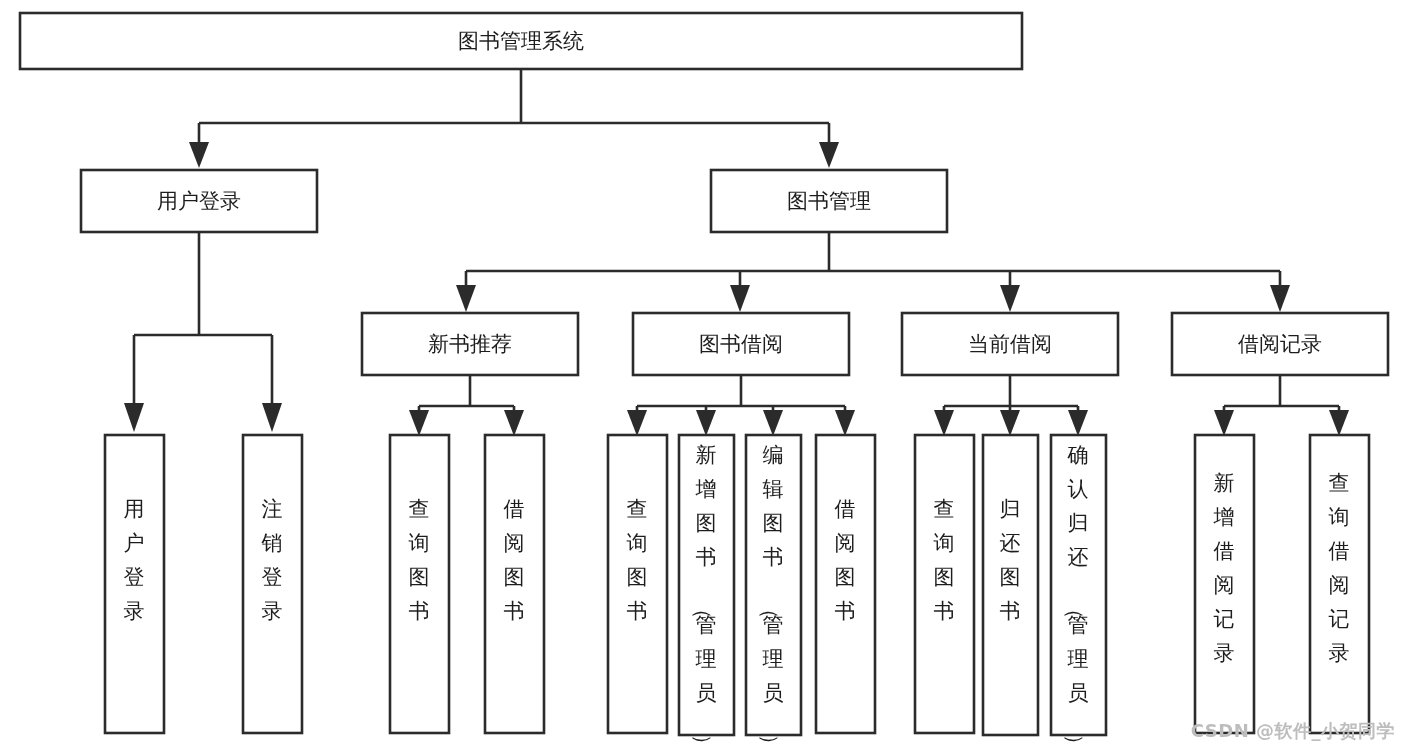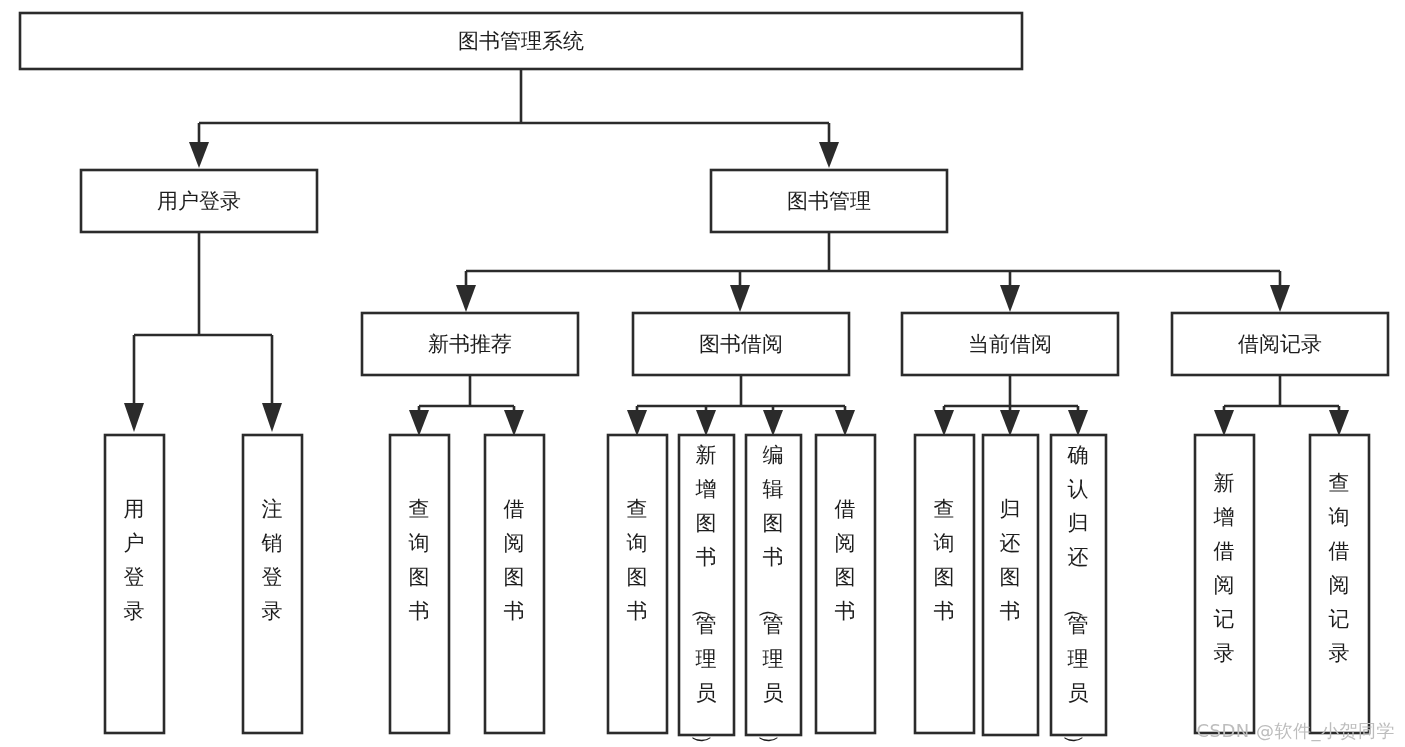--- a/index.html
+++ b/index.html
@@ -56,20 +56,21 @@
   }
   .watermark {
     position: absolute;
     right: 10px;
     bottom: 4px;
     font-family: "DejaVu Sans", "Liberation Sans", sans-serif;
     font-size: 18px;
     color: #bdbdbd;
     white-space: nowrap;
     letter-spacing: 0.5px;
+    font-weight: bold;
   }
 </style>
 </head>
 <body>
 
 <div id="diagram-root">
 
   <svg id="tree-svg" viewBox="0 0 1405 747">
 
     <defs>

